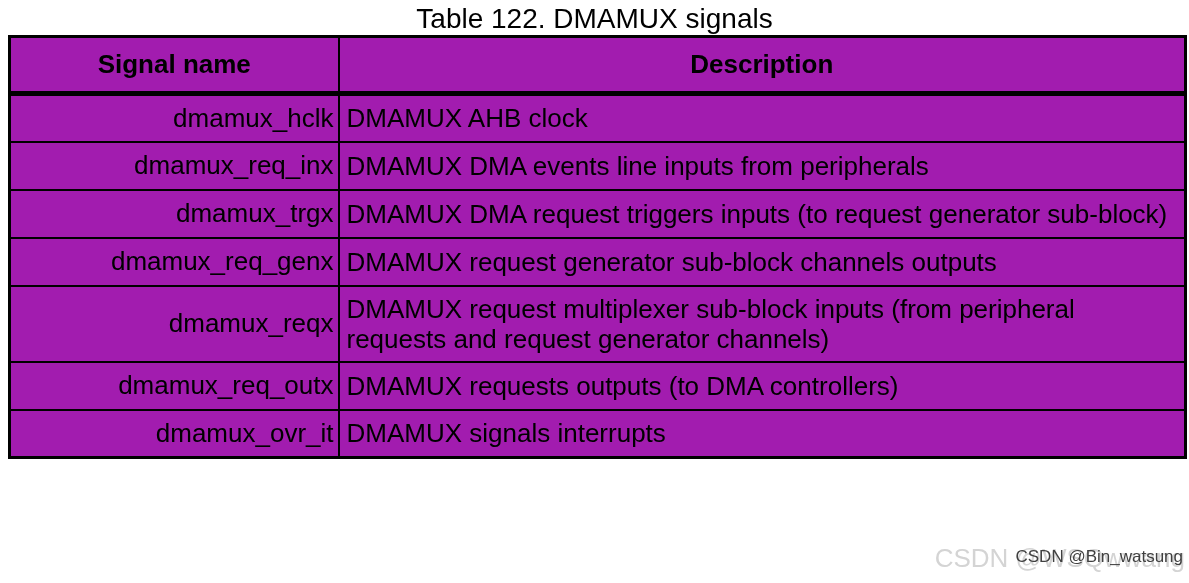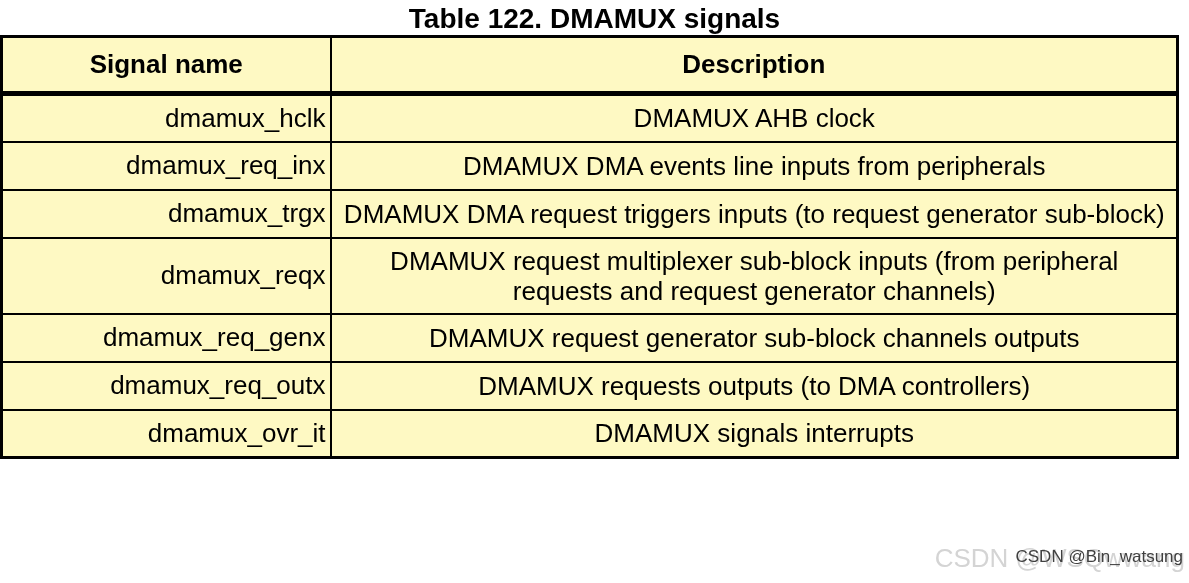--- a/index.html
+++ b/index.html
@@ -11,32 +11,33 @@
     width: 1189px;
     height: 583px;
     position: relative;
     overflow: hidden;
     font-family: "Liberation Sans", sans-serif;
     color: #000000;
   }
   .page-title {
     text-align: center;
     font-size: 28px;
-    font-weight: bold;
+    font-weight: normal;
     line-height: 32px;
     padding-top: 3px;
     height: 35px;
     letter-spacing: 0px;
     box-sizing: border-box;
   }
   table.signals-table {
     border-collapse: collapse;
     table-layout: fixed;
     width: 1176px;
-    background: #fef9c3;
+    margin-left: 8px;
+    background: #a21caf;
   }
   table.signals-table, table.signals-table th, table.signals-table td {
     border: 2px solid #000000;
   }
   table.signals-table {
     border-width: 3px;
   }
   table.signals-table thead th {
     border-bottom-width: 5px;
     font-size: 26px;
@@ -49,21 +50,21 @@
   col.col-signal { width: 329px; }
   col.col-desc   { width: 847px; }
   tbody tr { height: 48px; }
   td.signal-cell {
     text-align: right;
     vertical-align: middle;
     font-size: 26px;
     padding: 0 4px;
   }
   td.desc-cell {
-    text-align: center;
+    text-align: left;
     vertical-align: middle;
     font-size: 26px;
     line-height: 30px;
     padding: 7px 6px 7px 7px;
   }
   .watermark {
     position: absolute;
     right: 2px;
     bottom: 2px;
     width: 260px;
@@ -110,26 +111,26 @@
       </tr>
       <tr>
         <td class="signal-cell">dmamux_req_inx</td>
         <td class="desc-cell">DMAMUX DMA events line inputs from peripherals</td>
       </tr>
       <tr>
         <td class="signal-cell">dmamux_trgx</td>
         <td class="desc-cell">DMAMUX DMA request triggers inputs (to request generator sub-block)</td>
       </tr>
       <tr>
+        <td class="signal-cell">dmamux_req_genx</td>
+        <td class="desc-cell">DMAMUX request generator sub-block channels outputs</td>
+      </tr>
+      <tr>
         <td class="signal-cell">dmamux_reqx</td>
         <td class="desc-cell">DMAMUX request multiplexer sub-block inputs (from peripheral requests and request generator channels)</td>
-      </tr>
-      <tr>
-        <td class="signal-cell">dmamux_req_genx</td>
-        <td class="desc-cell">DMAMUX request generator sub-block channels outputs</td>
       </tr>
       <tr>
         <td class="signal-cell">dmamux_req_outx</td>
         <td class="desc-cell">DMAMUX requests outputs (to DMA controllers)</td>
       </tr>
       <tr>
         <td class="signal-cell">dmamux_ovr_it</td>
         <td class="desc-cell">DMAMUX signals interrupts</td>
       </tr>
     </tbody>

